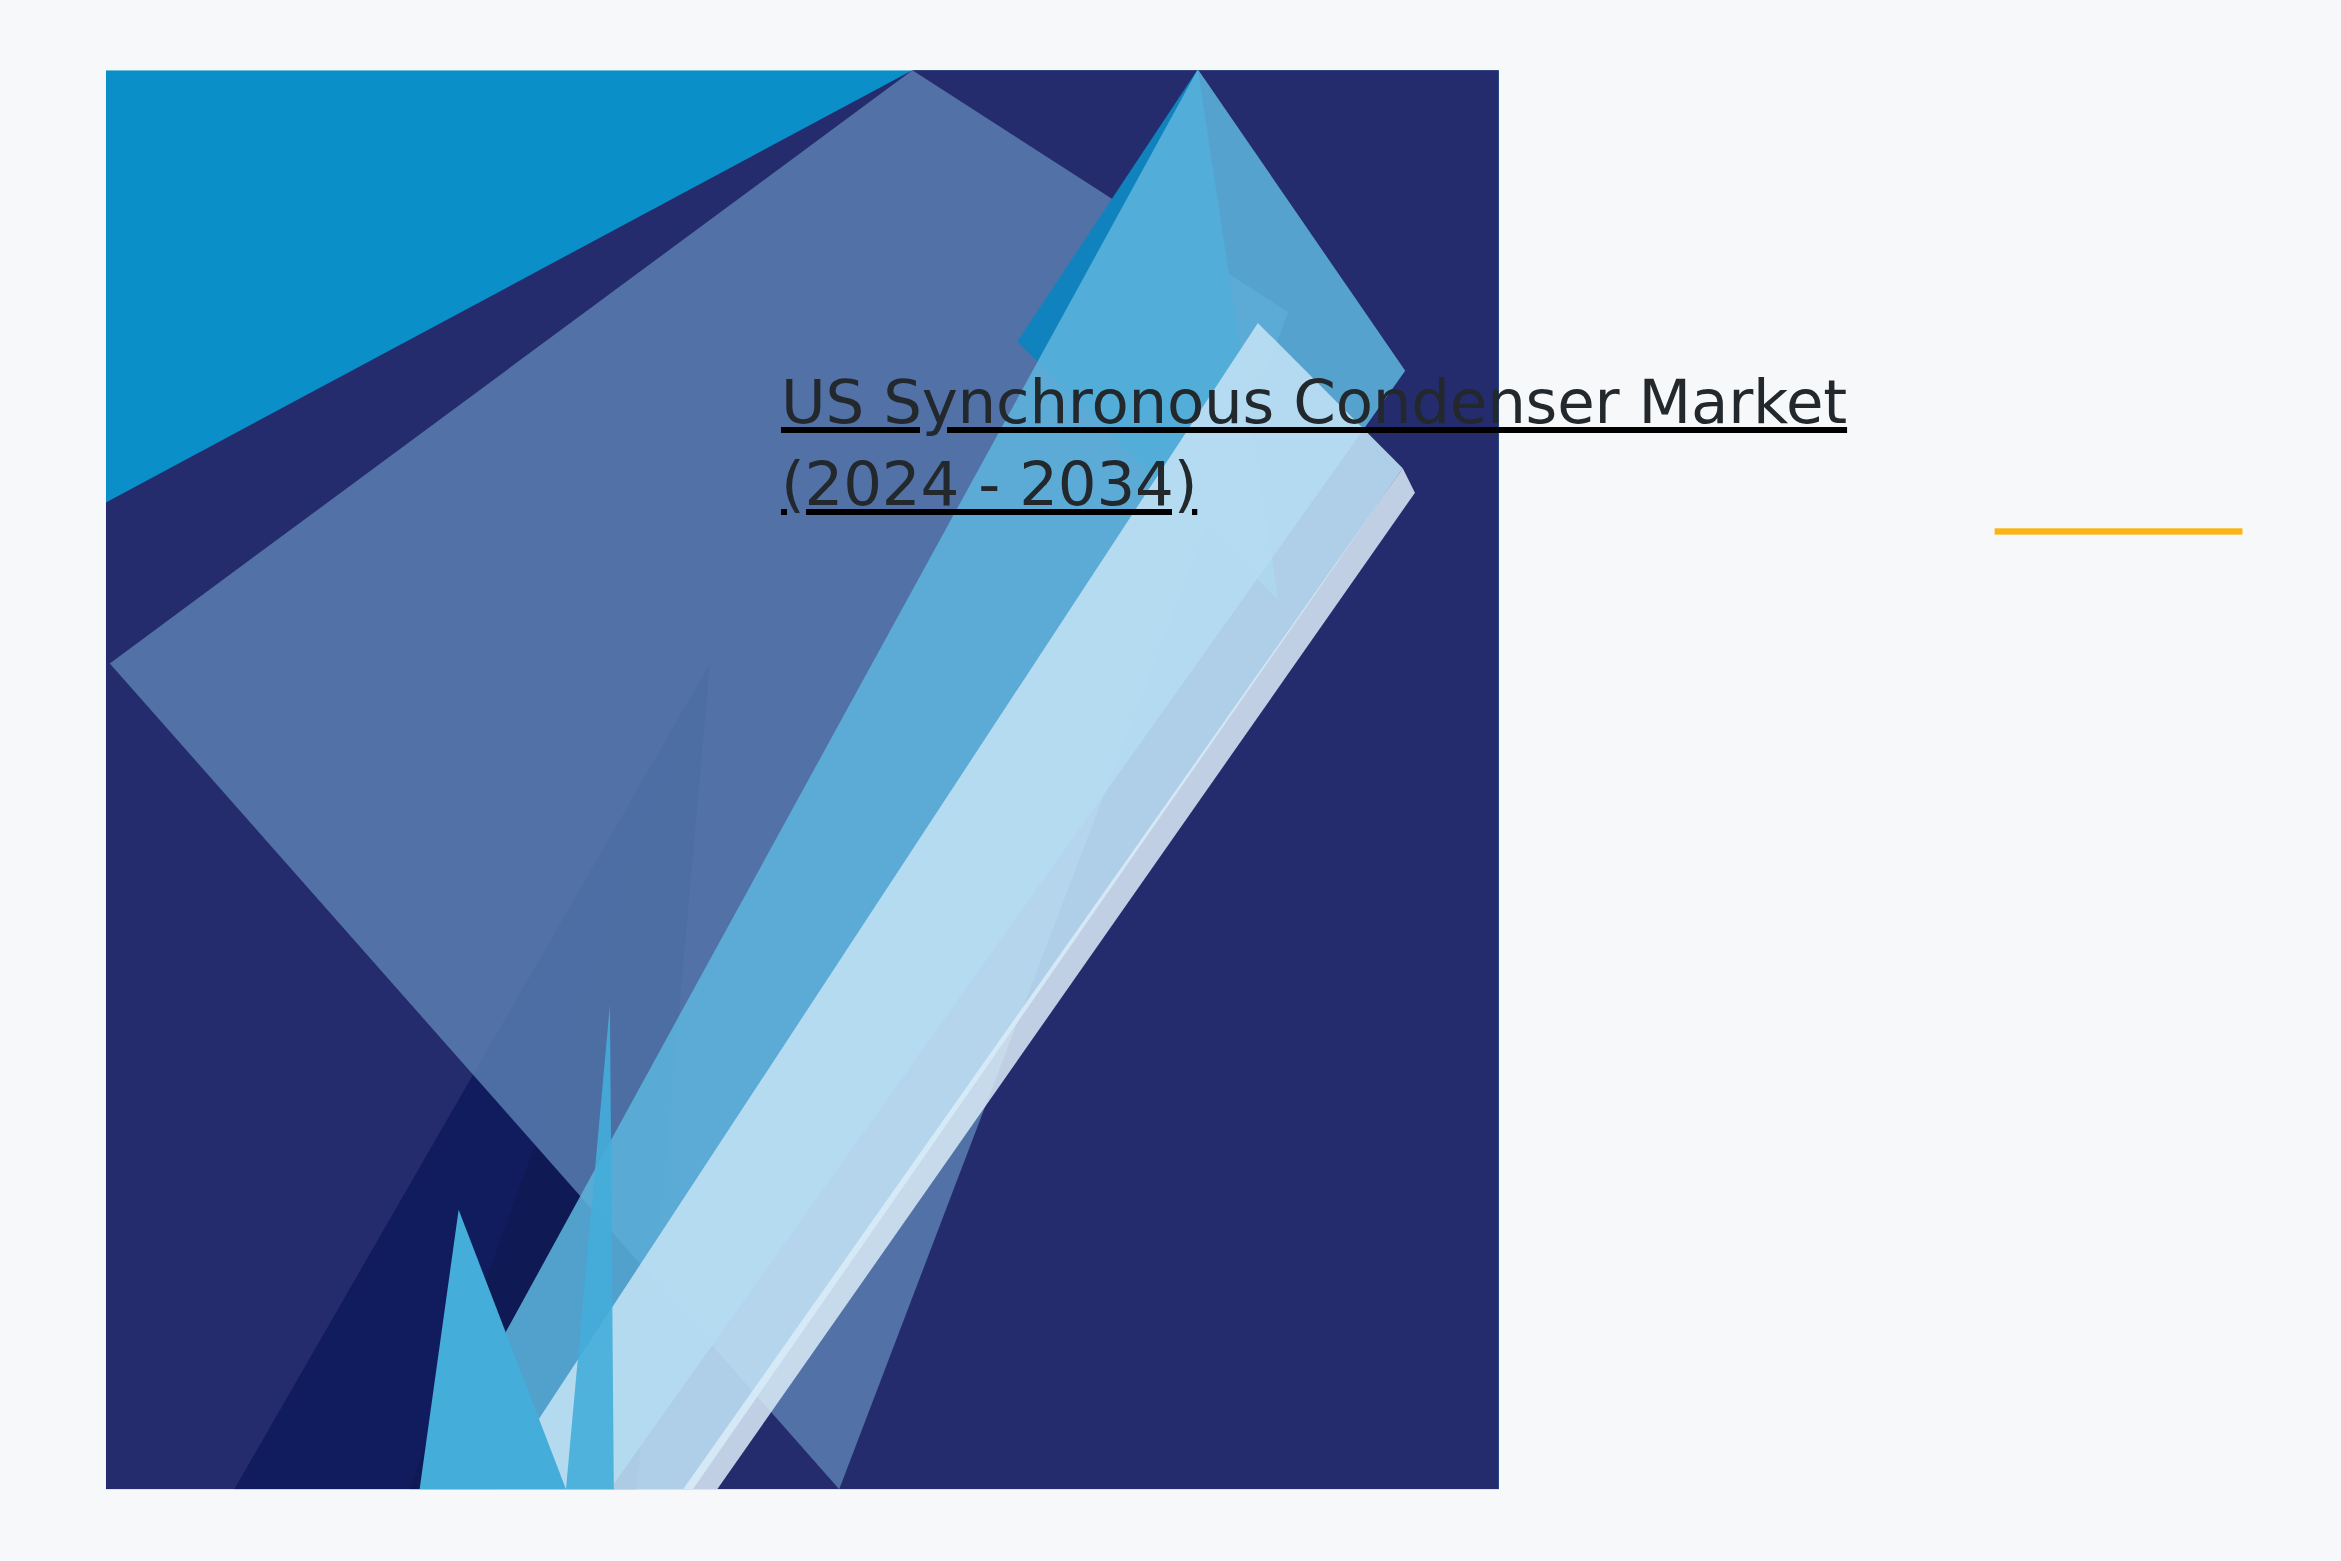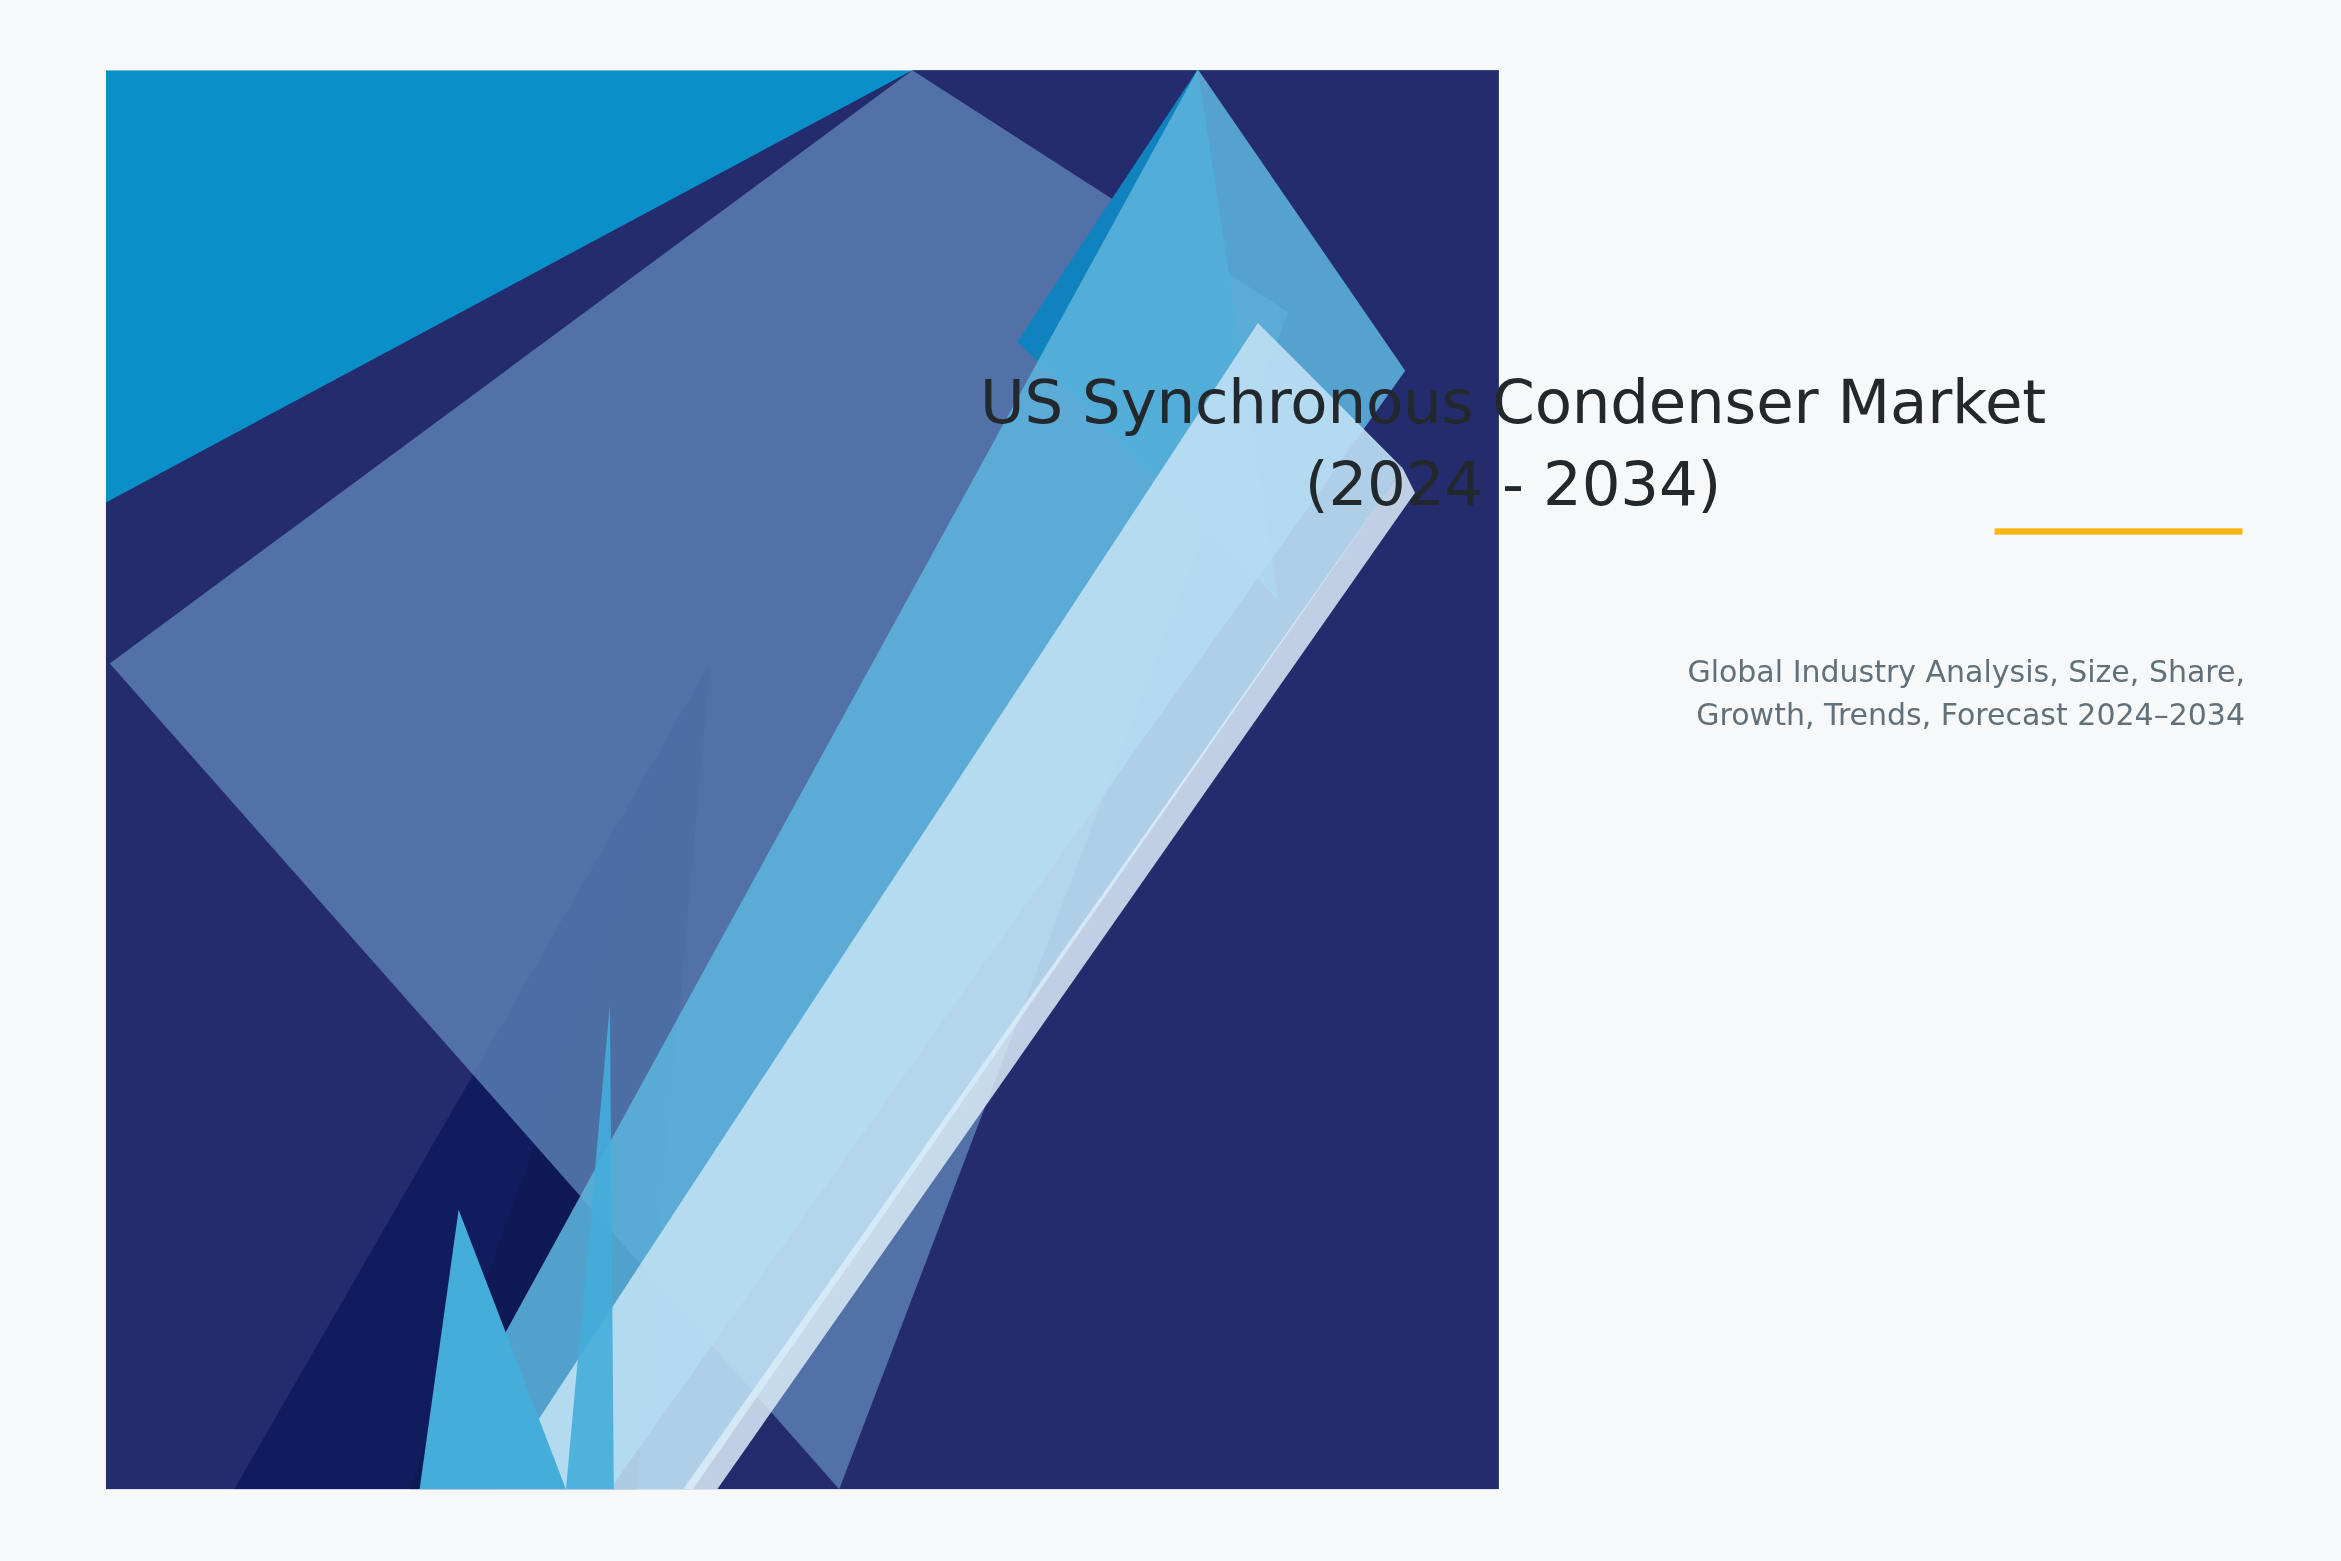--- a/index.html
+++ b/index.html
@@ -20,21 +20,22 @@
   .artwork{
     position:absolute;
     left:0;top:0;
     width:2342px;height:1561px;
   }
   .text-block{
     position:absolute;
     left:781px;
     top:361px;
     width:1464px;
-    text-align:center;
+    text-align:left;
+    text-decoration:underline;
   }
   .title{
     font-family:"DejaVu Sans", sans-serif;
     font-size:61px;
     line-height:1.34;
     font-weight:400;
     color:#22282c;
     letter-spacing:-0.2px;
     margin:0;
     white-space:pre-line;
@@ -103,17 +104,15 @@
 
   <div class="text-block">
     <h1 class="title" style="color: rgb(34, 40, 44);">US Synchronous Condenser Market
 (2024 - 2034)</h1>
   </div>
 
   <svg class="rule-wrap" viewBox="0 0 4800 3200" preserveAspectRatio="none" xmlns="http://www.w3.org/2000/svg">
     <rect x="4088" y="1083" width="508" height="13" fill="#fab414"></rect>
   </svg>
 
-  <p class="subtitle" style="color: rgb(98, 112, 122);">Global Industry Analysis, Size, Share,
-Growth, Trends, Forecast 2024–2034</p>
 
 </div>
 
 
 </body></html>

